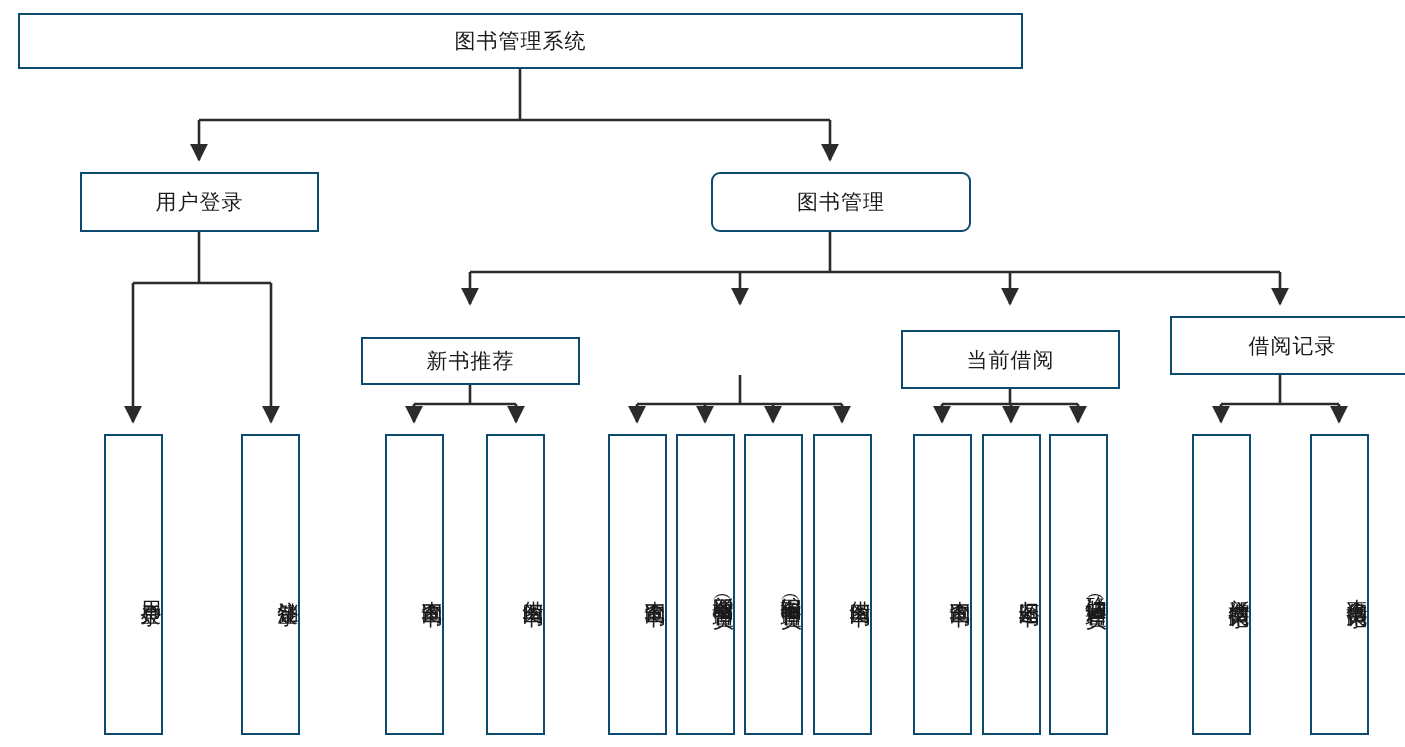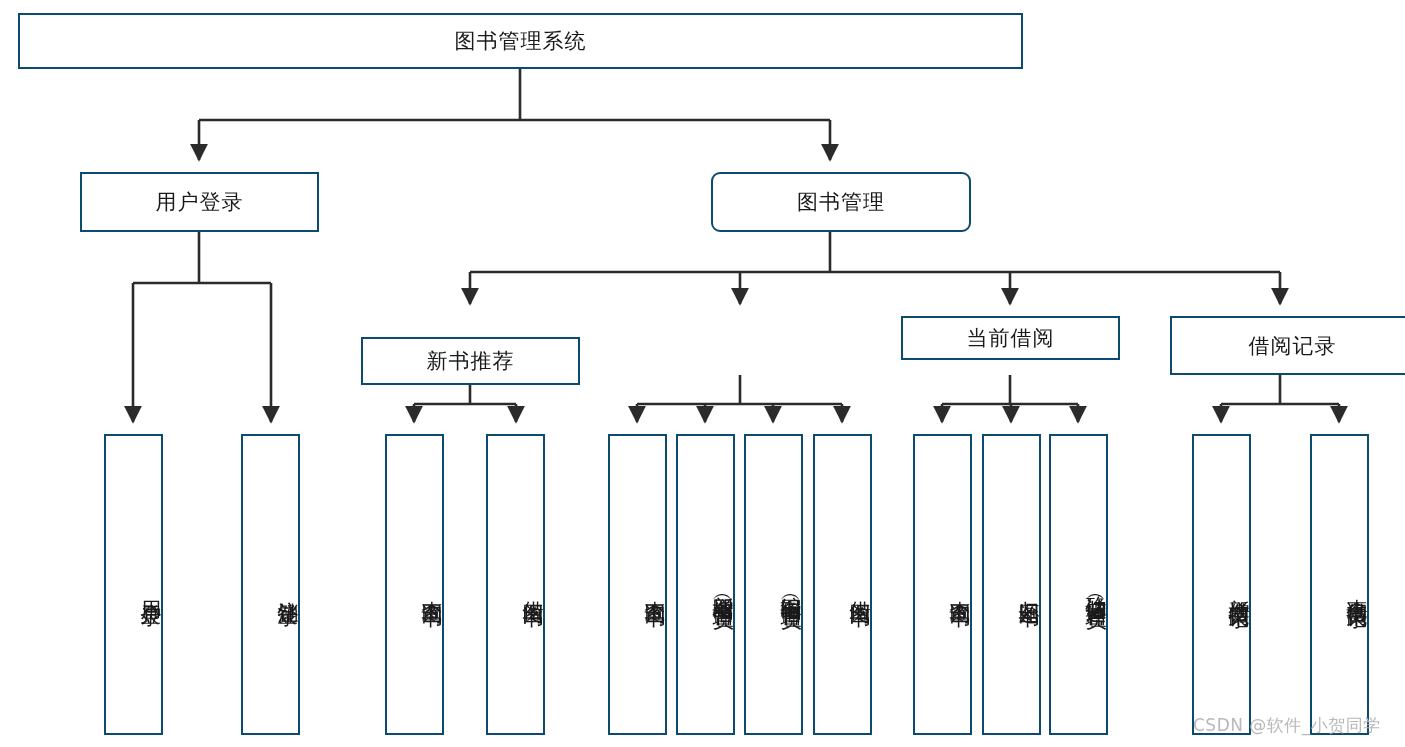--- a/index.html
+++ b/index.html
@@ -127,21 +127,21 @@
   <div class="node horiz" style="left:80px; top:172px; width:239px; height:60px;">
     <span>用户登录</span>
   </div>
   <div class="node horiz" style="left:711px; top:172px; width:260px; height:60px;border-radius:9px;">
     <span>图书管理</span>
   </div>
 
   <div class="node horiz" style="left:361px; top:324px; width:219px; height:48px;margin-top:13px;">
     <span>新书推荐</span>
   </div>
-  <div class="node horiz" style="left:901px; top:316px; width:219px; height:44px;">
+  <div class="node horiz" style="left:901px; top:330px; width:219px; height:59px;">
     <span>当前借阅</span>
   </div>
   <div class="node horiz" style="left:1170px; top:316px; width:245px; height:59px;">
     <span>借阅记录</span>
   </div>
 
   <div class="node vert" style="left:104px; top:434px; width:59px; height:301px;">
     <span>用户登录</span>
   </div>
   <div class="node vert" style="left:241px; top:434px; width:59px; height:301px;">
@@ -174,15 +174,14 @@
   <div class="node vert" style="left:1049px; top:434px; width:59px; height:301px;">
     <span>确认归还（管理员）</span>
   </div>
   <div class="node vert" style="left:1192px; top:434px; width:59px; height:301px;">
     <span>新增借阅记录</span>
   </div>
   <div class="node vert" style="left:1310px; top:434px; width:59px; height:301px;">
     <span>查询借阅记录</span>
   </div>
 
-  <div class="watermark" style="left:1193px; top:714px;">CSDN @软件_小贺同学</div>
 
 </div>
 
 </body></html>

